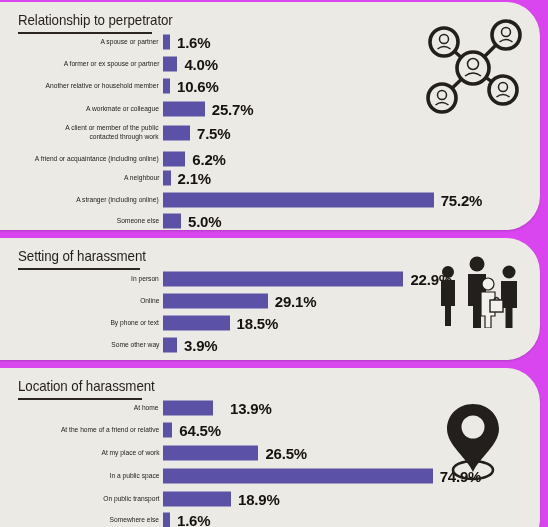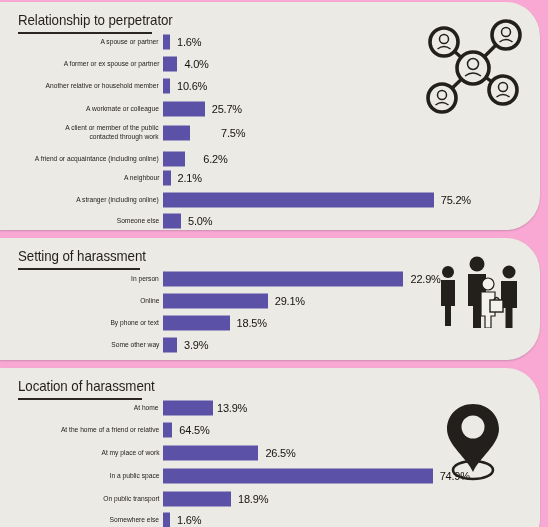--- a/index.html
+++ b/index.html
@@ -10,21 +10,21 @@
   body {
     width: 548px;
     height: 527px;
     position: relative;
     overflow: hidden;
     font-family: "Liberation Sans", sans-serif;
   }
   .page {
     position: absolute;
     inset: 0;
-    background: #f9a8d4;
+    background: #d946ef;
   }
   .panel {
     position: absolute;
     left: 0;
     background: #eceae4;
     border-top-right-radius: 34px;
     border-bottom-right-radius: 34px;
     box-shadow: 0 1px 2px rgba(0,0,0,0.18);
     overflow: hidden;
   }
@@ -82,22 +82,22 @@
     top: 50%;
     transform: translateY(-50%);
     background: #5b52a8;
     height: 15px;
   }
   .bar-value {
     position: absolute;
     top: 50%;
     transform: translateY(-50%);
     font-family: "Liberation Sans Narrow", "Liberation Sans", sans-serif;
-    font-size: 11px;
-    font-weight: normal;
+    font-size: 15px;
+    font-weight: bold;
     color: #16120f;
     white-space: nowrap;
     letter-spacing: -0.2px;
   }
 
   .icon-wrap {
     position: absolute;
     pointer-events: none;
   }
   #icon-network { right: 14px; top: 16px; width: 106px; height: 100px; }
@@ -130,26 +130,26 @@
         </div>
         <div class="row" style="top: 107px;">
           <div class="row-label">A workmate or colleague</div>
           <div class="bar" style="width: 41.76px;"></div>
           <div class="bar-value" style="left: 211.76px;">25.7%</div>
         </div>
         <div class="row" style="top: 131px;">
           <div class="row-label">A client or member of the public
 contacted through work</div>
           <div class="bar" style="width: 27px;"></div>
-          <div class="bar-value" style="left: 197px; margin-left: 24px;">7.5%</div>
+          <div class="bar-value" style="left: 197px;">7.5%</div>
         </div>
         <div class="row" style="top: 157px;">
           <div class="row-label">A friend or acquaintance (including online)</div>
           <div class="bar" style="width: 22.32px;"></div>
-          <div class="bar-value" style="left: 192.32px; margin-left: 11px;">6.2%</div>
+          <div class="bar-value" style="left: 192.32px;">6.2%</div>
         </div>
         <div class="row" style="top: 176px;">
           <div class="row-label">A neighbour</div>
           <div class="bar" style="width: 7.56px;"></div>
           <div class="bar-value" style="left: 177.56px;">2.1%</div>
         </div>
         <div class="row" style="top: 198px;">
           <div class="row-label">A stranger (including online)</div>
           <div class="bar" style="width: 270.72px;"></div>
           <div class="bar-value" style="left: 440.72px;">75.2%</div>
@@ -236,21 +236,21 @@
     </div>
   </section>
 
   <section class="panel" id="panel-2">
     <div class="panel-head">Location of harassment</div>
     <div class="head-rule" id="rule-2"></div>
     <div class="chart" id="chart-2">
         <div class="row" style="top: 40px;">
           <div class="row-label">At home</div>
           <div class="bar" style="width: 50.04px;"></div>
-          <div class="bar-value" style="left: 217px;">13.9%</div>
+          <div class="bar-value" style="left: 230px;">13.9%</div>
         </div>
         <div class="row" style="top: 62px;">
           <div class="row-label">At the home of a friend or relative</div>
           <div class="bar" style="width: 9.36px;"></div>
           <div class="bar-value" style="left: 179.36px;">64.5%</div>
         </div>
         <div class="row" style="top: 85px;">
           <div class="row-label">At my place of work</div>
           <div class="bar" style="width: 95.4px;"></div>
           <div class="bar-value" style="left: 265.4px;">26.5%</div>

